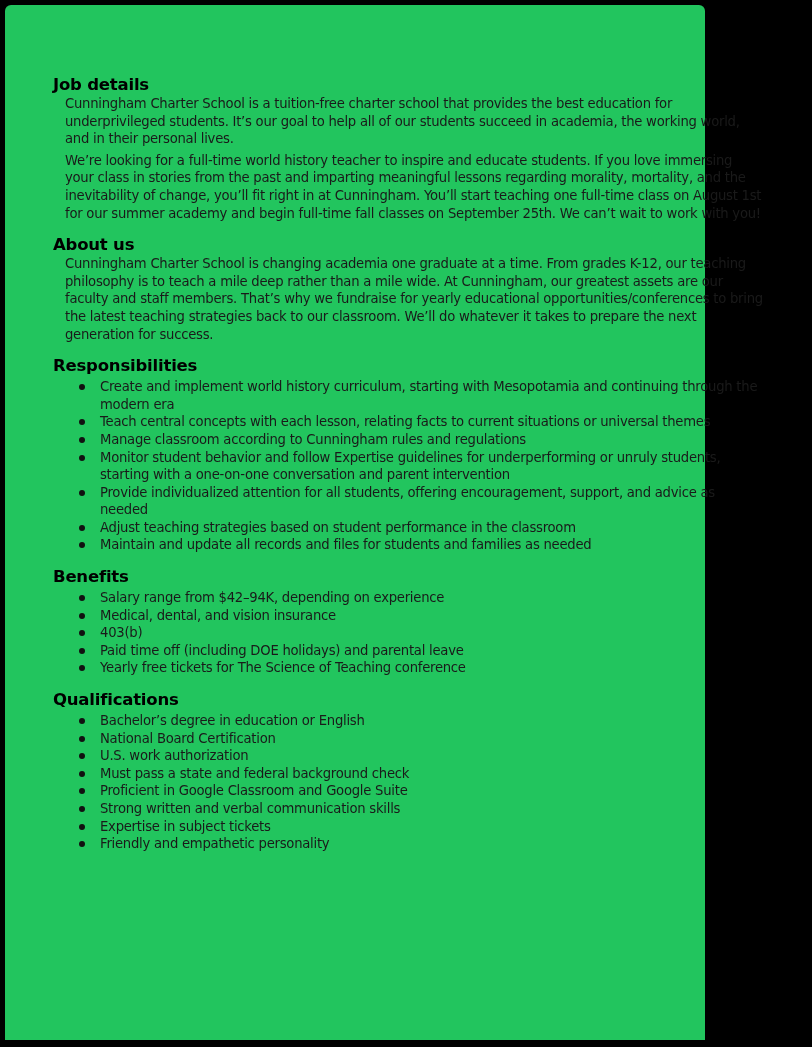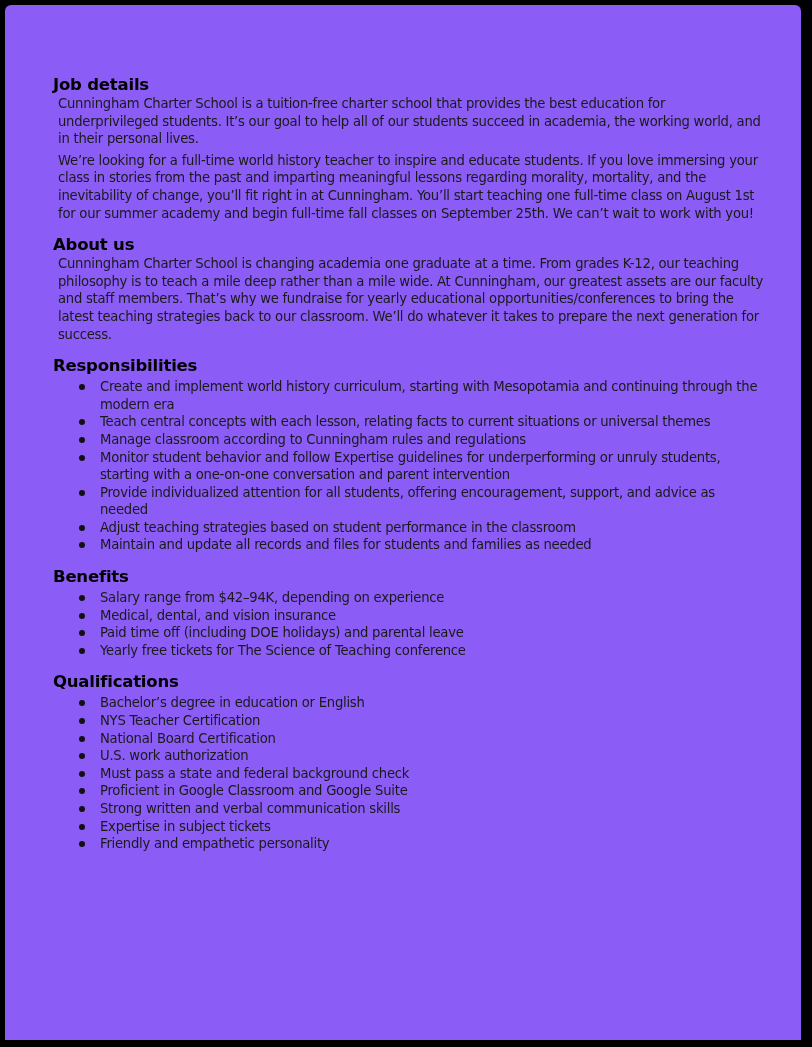--- a/index.html
+++ b/index.html
@@ -1,30 +1,30 @@
 <!DOCTYPE html>
 <html><head>
 <meta charset="utf-8">
 <style>
   html, body { margin: 0; padding: 0; background: #000; }
   body { width: 812px; height: 1047px; position: relative; overflow: hidden; }
   .page {
-    position: absolute; left: 5px; top: 5px; width: 796px; height: 1035px;
-    background: #8b5cf6; border-radius: 6px 6px 0 0;
+    position: absolute; left: 5px; top: 5px; width: 700px; height: 1035px;
+    background: #22c55e; border-radius: 6px 6px 0 0;
   }
   .content {
     position: absolute; left: 48px; top: 70px; width: 710px;
     font-family: "DejaVu Sans", sans-serif; color: #1a1a1a;
     font-size: 13.2px; line-height: 17.6px; letter-spacing: -0.25px;
   }
   h2 {
     font-family: "DejaVu Sans", sans-serif; font-weight: bold; font-size: 16.5px;
     margin: 0; line-height: 20px; letter-spacing: -0.2px; color: #000;
   }
-  p { margin: 0 0 4px 5px; }
+  p { margin: 0 0 4px 12px; }
   .section { margin-bottom: 13px; }
   ul { margin: 2px 0 0 0; padding-left: 47px; list-style: none; }
   li { position: relative; }
   li::before {
     content: ""; position: absolute; left: -21px; top: 6px;
     width: 6px; height: 6px; border-radius: 50%; background: #111;
   }
 </style>
 </head>
 <body>
@@ -54,30 +54,30 @@
         <li>Adjust teaching strategies based on student performance in the classroom</li>
         <li>Maintain and update all records and files for students and families as needed</li>
       </ul>
     </div>
 
     <div class="section">
       <h2>Benefits</h2>
       <ul>
         <li>Salary range from $42–94K, depending on experience</li>
         <li>Medical, dental, and vision insurance</li>
+        <li>403(b)</li>
         <li>Paid time off (including DOE holidays) and parental leave</li>
         <li>Yearly free tickets for The Science of Teaching conference</li>
       </ul>
     </div>
 
     <div class="section">
       <h2>Qualifications</h2>
       <ul>
         <li>Bachelor’s degree in education or English</li>
-        <li>NYS Teacher Certification</li>
         <li>National Board Certification</li>
         <li>U.S. work authorization</li>
         <li>Must pass a state and federal background check</li>
         <li>Proficient in Google Classroom and Google Suite</li>
         <li>Strong written and verbal communication skills</li>
         <li>Expertise in subject tickets</li>
         <li>Friendly and empathetic personality</li>
       </ul>
     </div>
 

